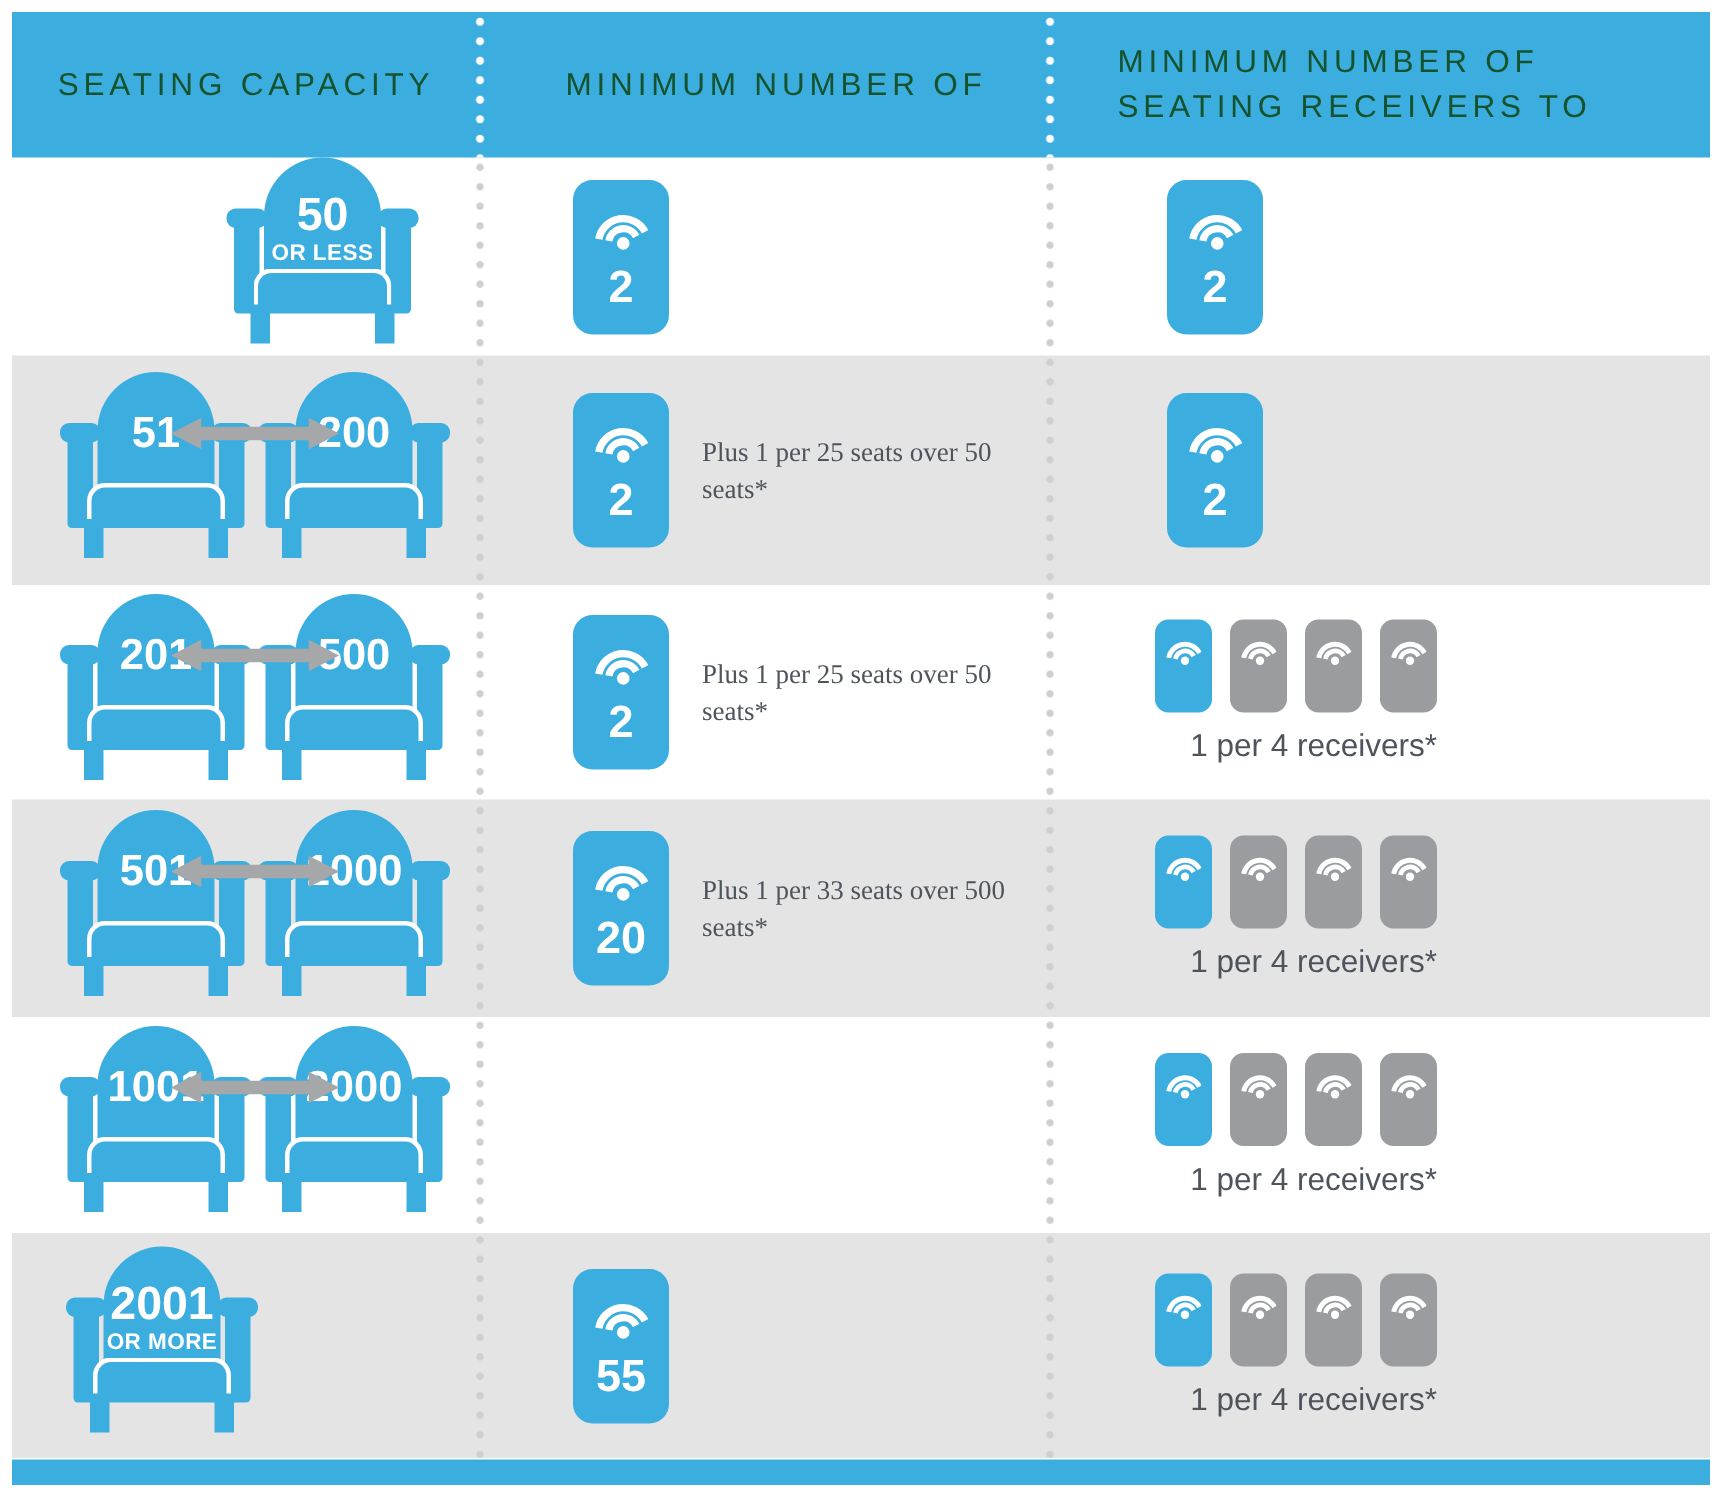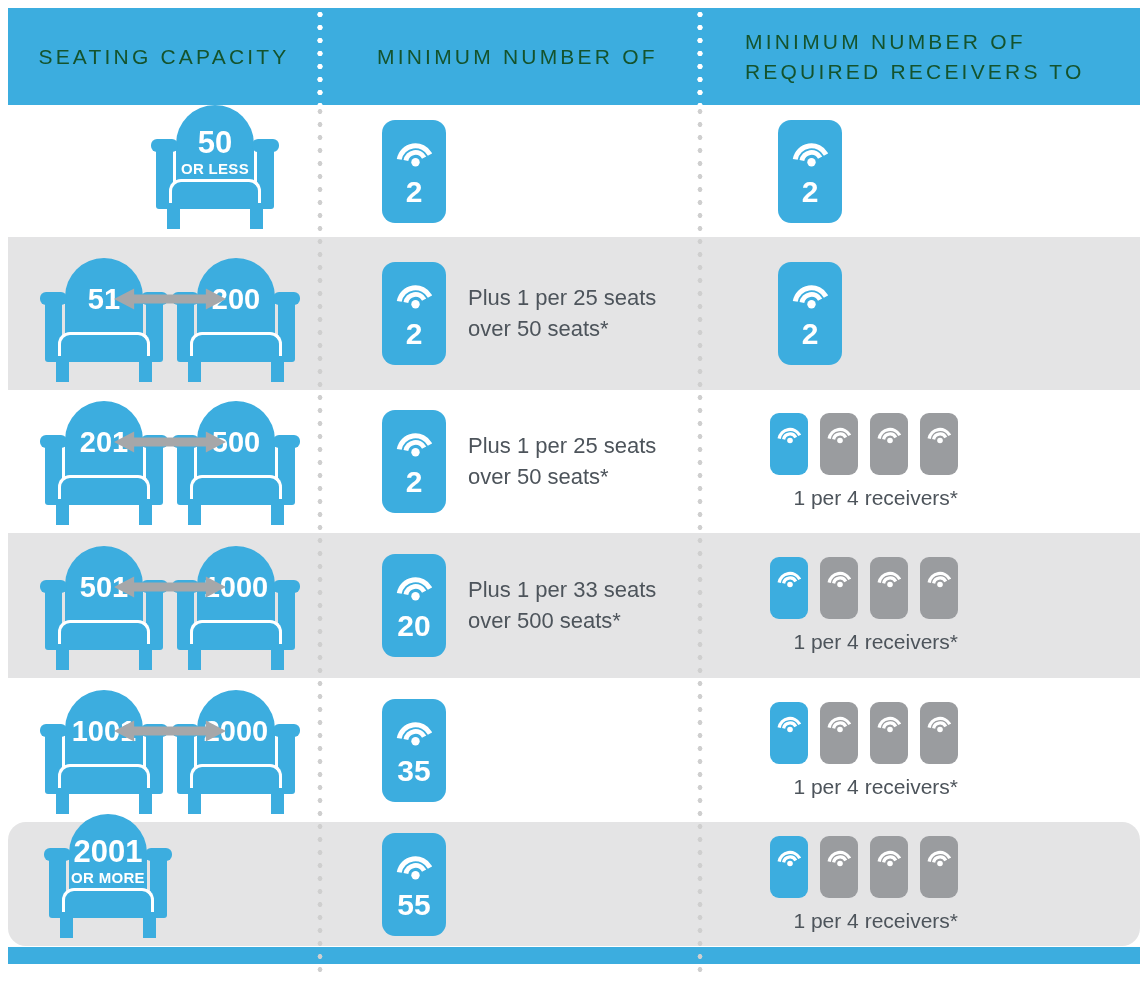--- a/index.html
+++ b/index.html
@@ -26,22 +26,22 @@
     background-size:6px 13px;}
   .vsep.body{top:97px; height:867px;
     background-image:radial-gradient(circle, var(--dots) 2.2px, rgba(0,0,0,0) 2.7px);
     background-size:6px 13px;}
   .sep1{left:309px;} .sep2{left:689px;}
 
   
   .row{display:flex;}
   .row.alt{background:var(--rowbg);}
   .r1{height:132px;} .r2{height:153px;} .r3{height:143px;}
-  .r4{height:145px;} .r5{height:144px;} .r6{height:124px;border-radius:18px;}
-  .c1{width:312px; display:flex; align-items:flex-end; padding-bottom:8px;}
+  .r4{height:145px;} .r5{height:144px;} .r6{height:150px;}
+  .c1{width:312px; display:flex; align-items:center; padding-bottom:8px;}
   .c2{width:380px; display:flex; align-items:center; padding-left:62px;}
   .c3{width:440px; display:flex; align-items:center;}
   .c3.single{padding-left:78px;}
   .c3.ratio{padding-left:70px;}
 
   
   .chair{position:relative; width:118px; height:124px; flex:none;}
   .back{position:absolute; left:20px; top:0; width:78px; height:96px;
         background:var(--blue); border-radius:39px 39px 0 0; text-align:center;}
   .num{display:block; margin-top:22px; font-size:31px; font-weight:bold;
@@ -71,22 +71,22 @@
   .m-left{margin-left:41px;}      
   .m-pair{margin-left:37px;}      
 
   
   .receiver-lg{width:64px; height:103px; border-radius:13px; background:var(--blue);
      display:flex; flex-direction:column; align-items:center; flex:none;}
   .receiver-lg .sig{margin-top:13px; line-height:0;}
   .receiver-lg .sig svg{width:36px; height:36px;}
   .rcount{margin-top:6px; font-size:30px; font-weight:bold; color:#fff;}
 
-  .note{margin-left:22px; width:240px; font-size:22px; line-height:1.38;
-        color:var(--text);}
+  .note{margin-left:22px; width:240px; font-size:18px; line-height:1.38;
+        color:var(--text);font-family:Liberation Serif, serif;}
 
   .hac-group{display:flex; flex-direction:column;}
   .hac-receivers{display:flex; gap:12px;}
   .receiver-sm{width:38px; height:62px; border-radius:9px; background:var(--gray);
      display:flex; justify-content:center; flex:none;}
   .receiver-sm.first{background:var(--blue);}
   .receiver-sm .sig{margin-top:8px; line-height:0;}
   .receiver-sm .sig svg{width:24px; height:24px;}
   .ratio-label{margin-top:11px; text-align:right; font-size:21px; color:var(--text);}
 
@@ -103,21 +103,21 @@
       <div>SEATING CAPACITY</div>
     </div>
     <div class="hcell hc2">
       <div>
         <div>MINIMUM NUMBER OF</div>
       </div>
     </div>
     <div class="hcell hc3">
       <div>
         <div>MINIMUM NUMBER OF</div>
-        <div>REQUIRED RECEIVERS TO</div>
+        <div>SEATING RECEIVERS TO</div>
       </div>
     </div>
   </div>
 
   <div class="vsep head sep1"></div>
   <div class="vsep head sep2"></div>
   <div class="vsep body sep1"></div>
   <div class="vsep body sep2"></div>
 
   <div class="row r1">
@@ -417,30 +417,20 @@
           </div>
           <div class="arm l"></div>
           <div class="arm r"></div>
           <div class="seat"></div>
           <div class="leg l"></div>
           <div class="leg r"></div>
         </div>
       </div>
     </div>
     <div class="c2">
-      <div class="receiver-lg">
-        <div class="sig">
-  <svg viewBox="0 0 48 48" xmlns="http://www.w3.org/2000/svg">
-    <circle cx="26" cy="39" r="5.6" fill="#ffffff"></circle>
-    <path d="M13.2,36.7 A13,13 0 0 1 37.5,32.9" stroke="#ffffff" stroke-width="6.4" fill="none"></path>
-    <path d="M4.3,35.2 A22,22 0 0 1 45.4,28.7" stroke="#ffffff" stroke-width="6.6" fill="none"></path>
-  </svg>
-</div>
-        <div class="rcount">35</div>
-      </div>
     </div>
     <div class="c3 ratio">
       <div class="hac-group">
         <div class="hac-receivers">
           <div class="receiver-sm first">
               <div class="sig">
   <svg viewBox="0 0 48 48" xmlns="http://www.w3.org/2000/svg">
     <circle cx="26" cy="39" r="5.6" fill="#ffffff"></circle>
     <path d="M13.2,36.7 A13,13 0 0 1 37.5,32.9" stroke="#ffffff" stroke-width="6.4" fill="none"></path>
     <path d="M4.3,35.2 A22,22 0 0 1 45.4,28.7" stroke="#ffffff" stroke-width="6.6" fill="none"></path>

